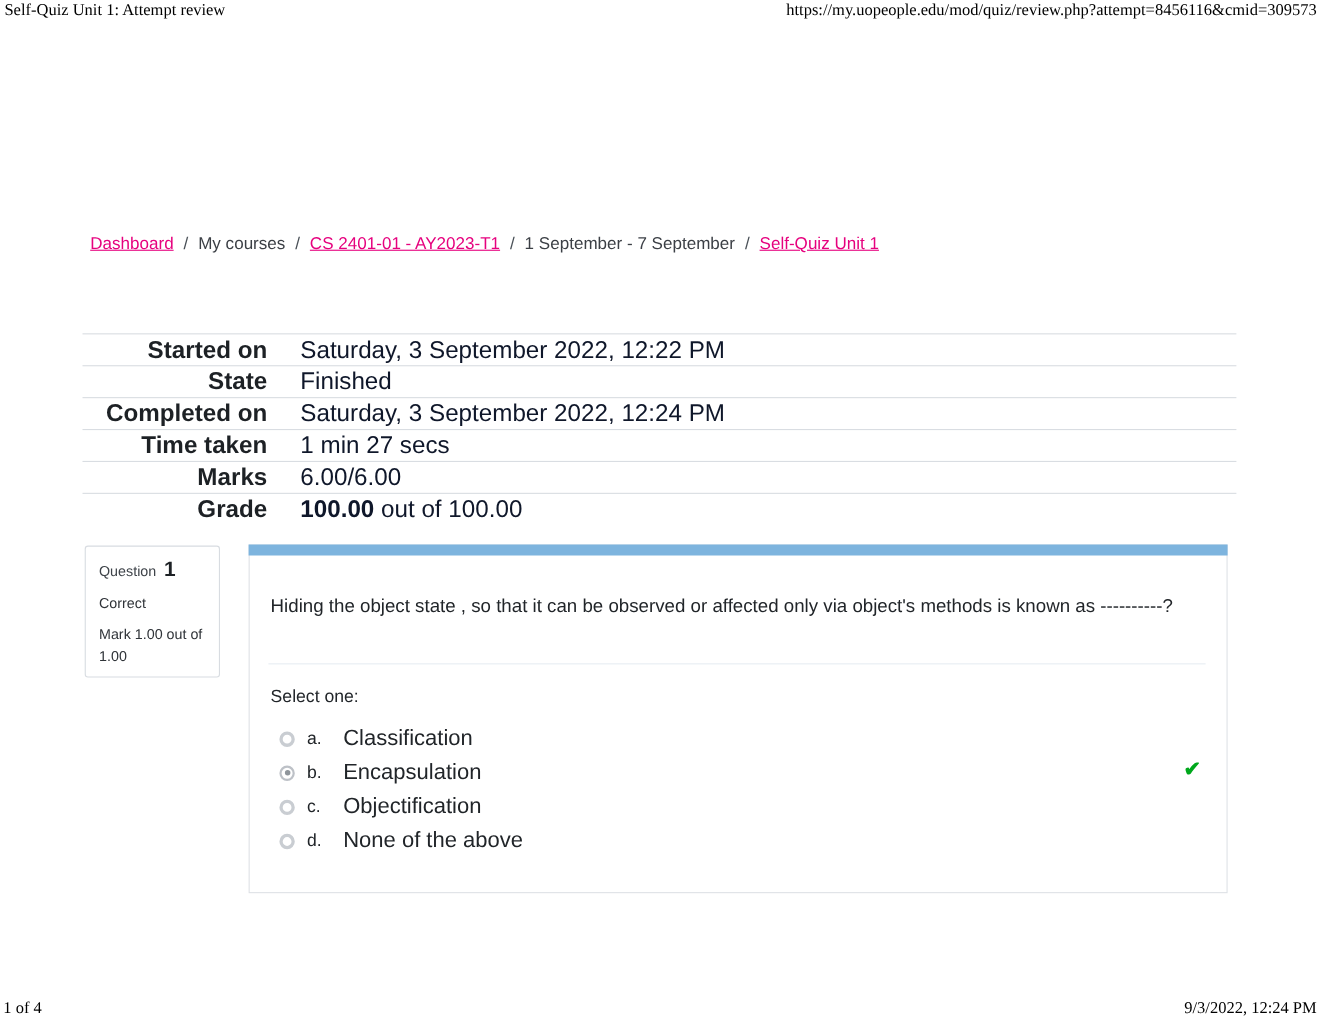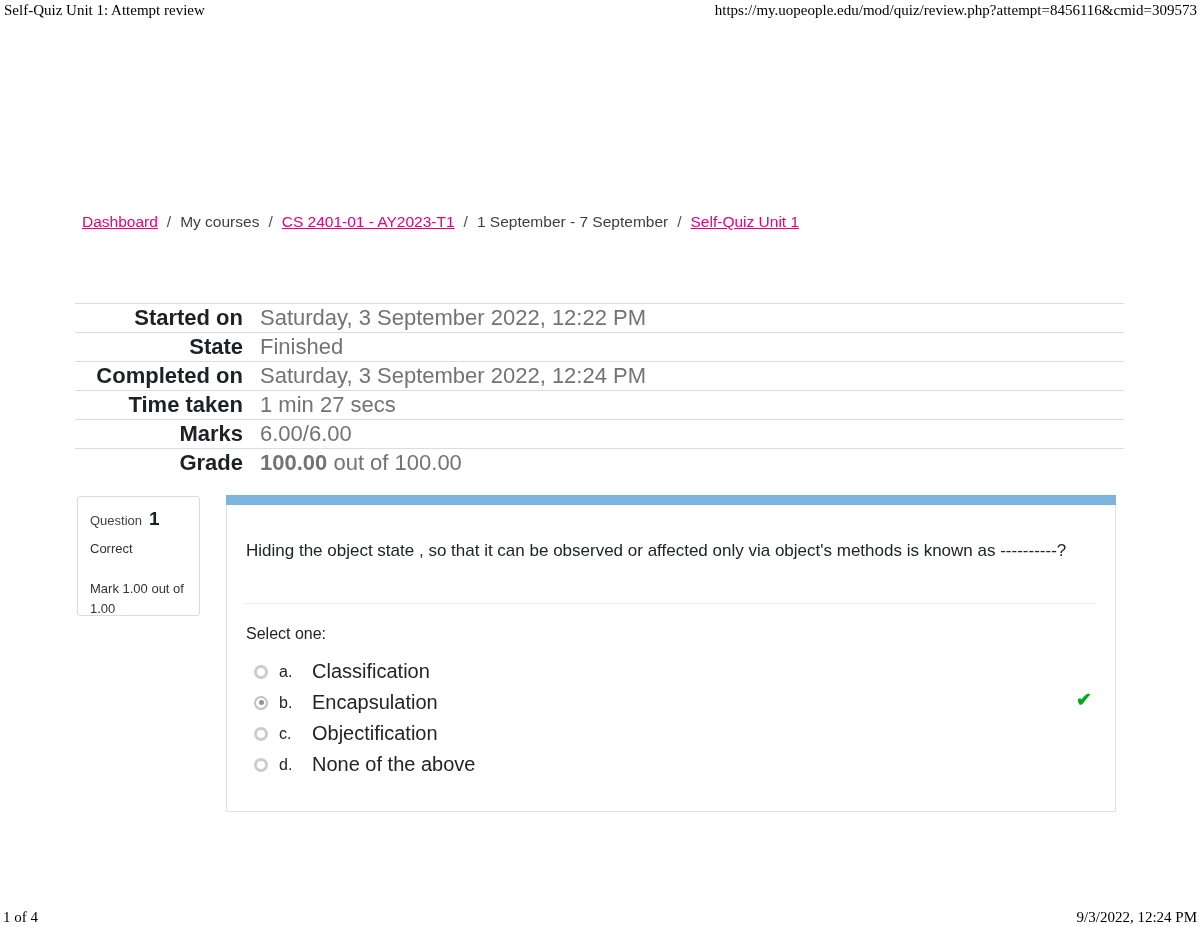--- a/index.html
+++ b/index.html
@@ -24,32 +24,32 @@
     position:absolute; left:82px; top:213px;
     font-size:15.5px; color:#3b3f45; white-space:nowrap;
   }
   .bc-sep { color:#495057; margin:0 9px; }
   .bc-link { color:#e6017e; text-decoration:underline; cursor:pointer; }
   .bc-plain { color:#3b3f45; }
   
   .summary-table { position:absolute; left:75px; top:303px; width:1049px; font-size:22px; }
   .trow { display:flex; align-items:center; height:29px; border-top:1px solid #d9dde2; }
   .tlabel { width:168px; text-align:right; font-weight:700; color:#1d2125; }
-  .tvalue { margin-left:17px; color:#737373; }
+  .tvalue { margin-left:30px; color:#0f172a; }
   .tvalue b { font-weight:700; }
   
   .qinfo {
     position:absolute; left:77px; top:496px; width:123px; height:120px;
     border:1px solid #d8dce1; border-radius:3px; background:#fff;
     padding:11px 12px; font-size:13px; color:#3e4349;
   }
   .qinfo .qnum-line { display:flex; align-items:baseline;text-align:right; }
   .qinfo .qnumber { font-size:19px; font-weight:700; color:#1d2125; margin-left:7px; }
   .qinfo .qstatus { margin-top:11px; color:#2f3338; }
-  .qinfo .qmark { margin-top:23px; line-height:1.55; color:#2f3338; }
+  .qinfo .qmark { margin-top:11px; line-height:1.55; color:#2f3338; }
   
   .qpanel {
     position:absolute; left:226px; top:495px; width:890px; height:317px;
     border:1px solid #dee2e6; background:#fff;
   }
   .accent-bar { position:absolute; top:-1px; left:-1px; right:-1px; height:10px; background:#7db4de; }
   .qtext {
     position:absolute; left:19px; right:24px; top:40px;
     font-size:17px; line-height:30px; color:#212529;
   }

